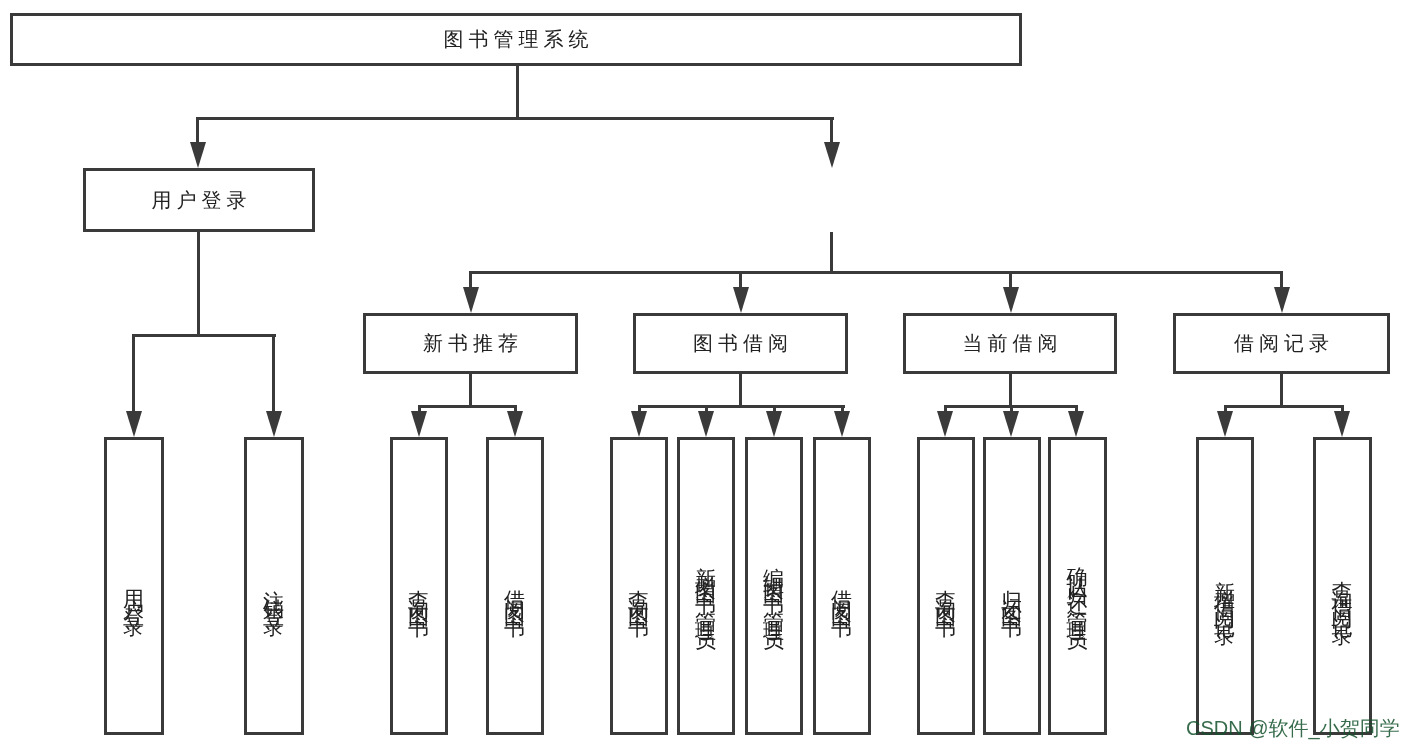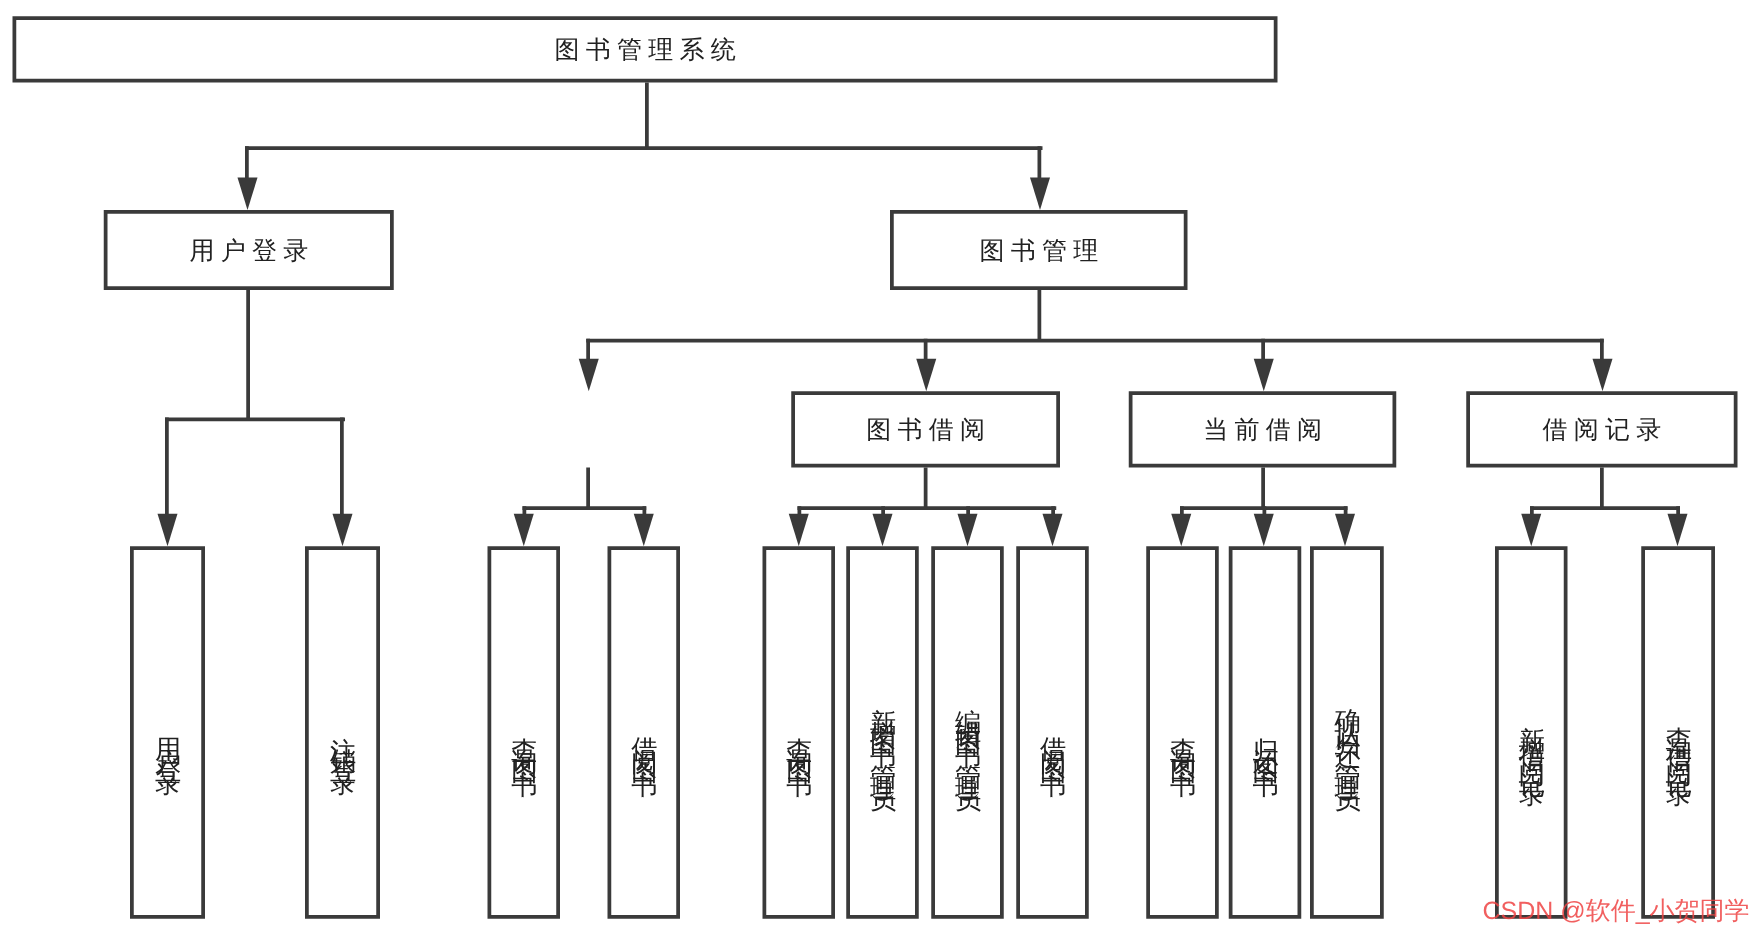--- a/index.html
+++ b/index.html
@@ -49,21 +49,21 @@
     height: 0;
     border-left: 8px solid transparent;
     border-right: 8px solid transparent;
     border-top: 26px solid #3a3a3a;
   }
   .watermark {
     position: absolute;
     left: 1186px;
     top: 715px;
     font-size: 20px;
-    color: #ef4444;
+    color: #14532d;
     opacity: 0.85;
     white-space: nowrap;
     z-index: 5;
     text-align: right;
   }
 </style>
 </head>
 <body>
 
 <div class="canvas">
@@ -71,40 +71,40 @@
   <div class="box h-node" style="left:10px; top:13px; width:1012px; height:53px;">图书管理系统</div>
 
   <div class="line" style="left:516px; top:66px; width:3px; height:52px;"></div>
   <div class="line" style="left:196px; top:117px; width:638px; height:3px;"></div>
   <div class="line" style="left:196px; top:117px; width:3px; height:30px;"></div>
   <div class="arrowhead" style="left:190px; top:142px;"></div>
   <div class="line" style="left:830px; top:117px; width:3px; height:30px;"></div>
   <div class="arrowhead" style="left:824px; top:142px;"></div>
 
   <div class="box h-node" style="left:83px; top:168px; width:232px; height:64px;">用户登录</div>
-  <div class="box h-node" style="left:712px; top:168px; width:238px; height:64px;">图书管理</div>
 
   <div class="line" style="left:197px; top:232px; width:3px; height:104px;"></div>
   <div class="line" style="left:132px; top:334px; width:144px; height:3px;"></div>
   <div class="line" style="left:132px; top:334px; width:3px; height:80px;"></div>
   <div class="arrowhead" style="left:126px; top:411px;"></div>
   <div class="line" style="left:272px; top:334px; width:3px; height:80px;"></div>
   <div class="arrowhead" style="left:266px; top:411px;"></div>
 
   <div class="line" style="left:830px; top:232px; width:3px; height:40px;"></div>
   <div class="line" style="left:469px; top:271px; width:814px; height:3px;"></div>
   <div class="line" style="left:469px; top:271px; width:3px; height:20px;"></div>
   <div class="arrowhead" style="left:463px; top:287px;"></div>
   <div class="line" style="left:739px; top:271px; width:3px; height:20px;"></div>
   <div class="arrowhead" style="left:733px; top:287px;"></div>
   <div class="line" style="left:1009px; top:271px; width:3px; height:20px;"></div>
   <div class="arrowhead" style="left:1003px; top:287px;"></div>
   <div class="line" style="left:1280px; top:271px; width:3px; height:20px;"></div>
   <div class="arrowhead" style="left:1274px; top:287px;"></div>
 
+  <div class="box h-node" style="left:363px; top:313px; width:215px; height:61px;">新书推荐</div>
   <div class="box h-node" style="left:903px; top:313px; width:214px; height:61px;">当前借阅</div>
   <div class="box h-node" style="left:633px; top:313px; width:215px; height:61px;">图书借阅</div>
   <div class="box h-node" style="left:1173px; top:313px; width:217px; height:61px;">借阅记录</div>
 
   <div class="line" style="left:469px; top:374px; width:3px; height:33px;"></div>
   <div class="line" style="left:418px; top:405px; width:99px; height:3px;"></div>
   <div class="line" style="left:418px; top:405px; width:3px; height:12px;"></div>
   <div class="arrowhead" style="left:411px; top:411px;"></div>
   <div class="line" style="left:514px; top:405px; width:3px; height:12px;"></div>
   <div class="arrowhead" style="left:507px; top:411px;"></div>

